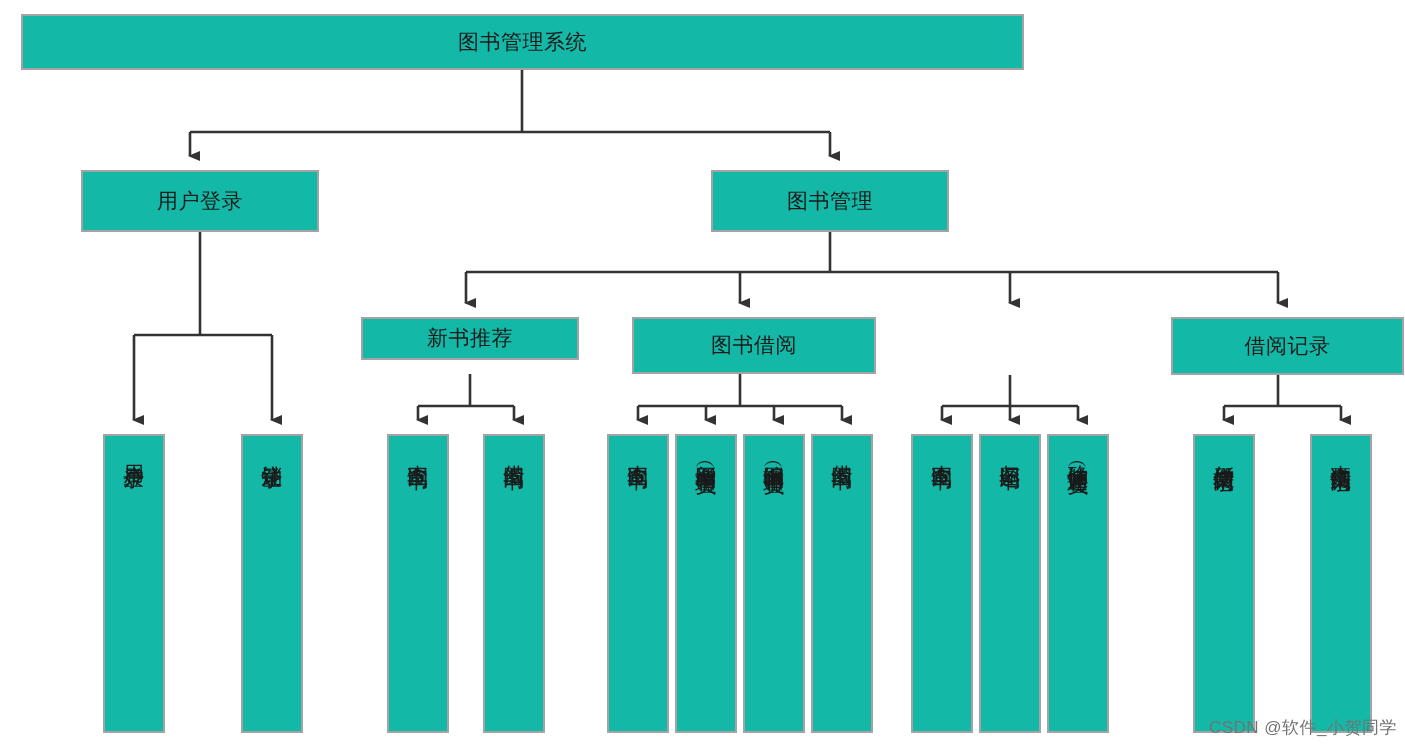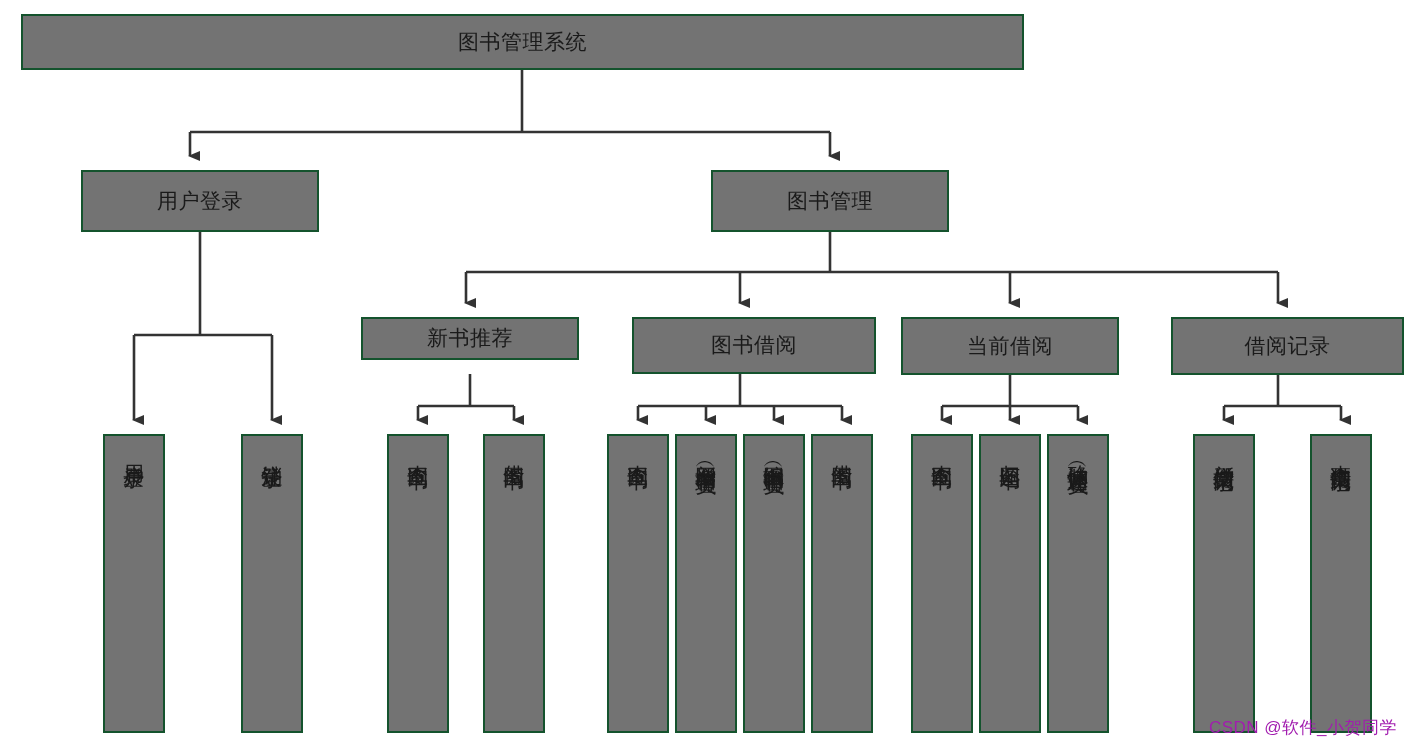--- a/index.html
+++ b/index.html
@@ -22,22 +22,22 @@
   svg#wires {
     position: absolute;
     left: 0;
     top: 0;
     width: 1405px;
     height: 747px;
   }
   .node {
     position: absolute;
     box-sizing: border-box;
-    border: 2px solid #14532d;
-    background: #737373;
+    border: 2px solid #a3a3a3;
+    background: #14b8a6;
     display: flex;
     align-items: center;
     justify-content: center;
     color: #1a1a1a;
   }
   .node .label {
     font-size: 21px;
     line-height: 1.18;
     letter-spacing: 0.5px;
     white-space: nowrap;
@@ -54,21 +54,21 @@
     font-size: 21px;
     line-height: 1.30;
     letter-spacing: 1.5px;
     white-space: pre;
   }
   #watermark {
     position: absolute;
     right: 8px;
     bottom: 8px;
     font-size: 17px;
-    color: #a21caf;
+    color: #737373;
     letter-spacing: 0.5px;
     white-space: nowrap;
     pointer-events: none;
   }
 </style>
 </head>
 <body>
 
 <div id="canvas">
 
@@ -134,23 +134,20 @@
   <div class="node" style="left:711px; top:170px; width:238px; height:62px;">
     <span class="label">图书管理</span>
   </div>
 
   <div class="node" style="left:361px; top:317px; width:218px; height:43px;">
     <span class="label">新书推荐</span>
   </div>
   <div class="node" style="left:632px; top:317px; width:244px; height:57px;">
     <span class="label">图书借阅</span>
   </div>
-  <div class="node" style="left:901px; top:317px; width:218px; height:58px;">
-    <span class="label">当前借阅</span>
-  </div>
   <div class="node" style="left:1171px; top:317px; width:233px; height:58px;">
     <span class="label">借阅记录</span>
   </div>
 
   <div class="node leaf" style="left:103px; top:434px; width:62px; height:299px;">
     <span class="label">用户登录</span>
   </div>
   <div class="node leaf" style="left:241px; top:434px; width:62px; height:299px;">
     <span class="label">注销登录</span>
   </div>

